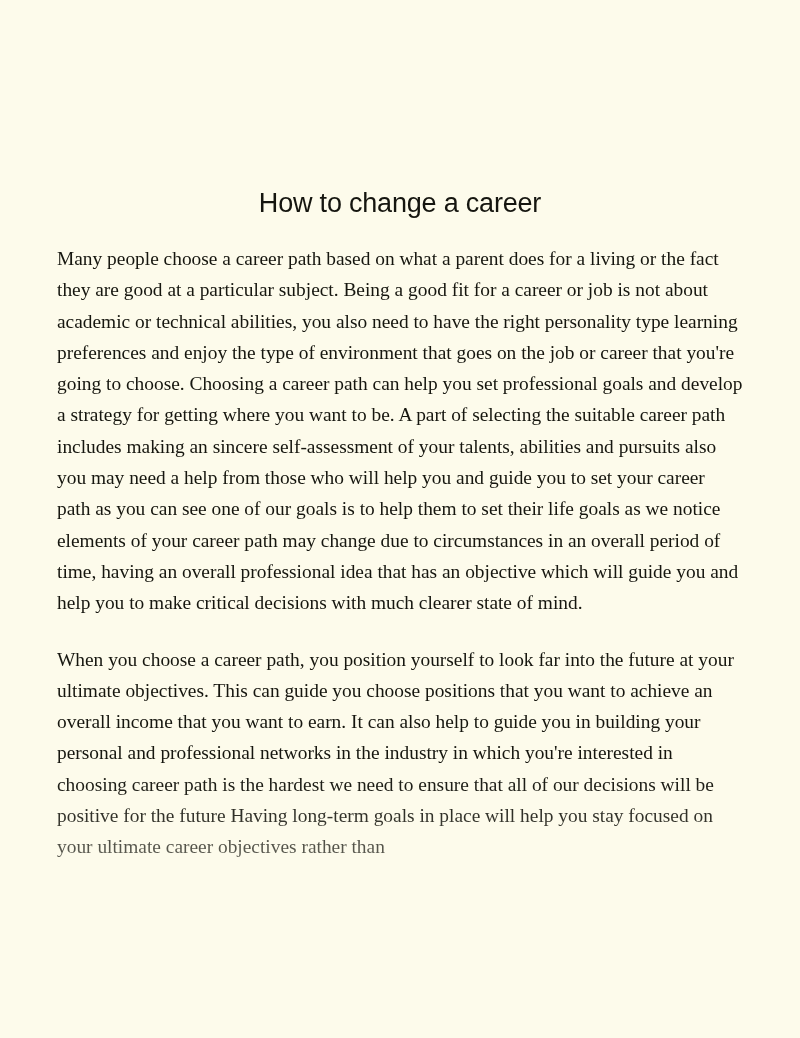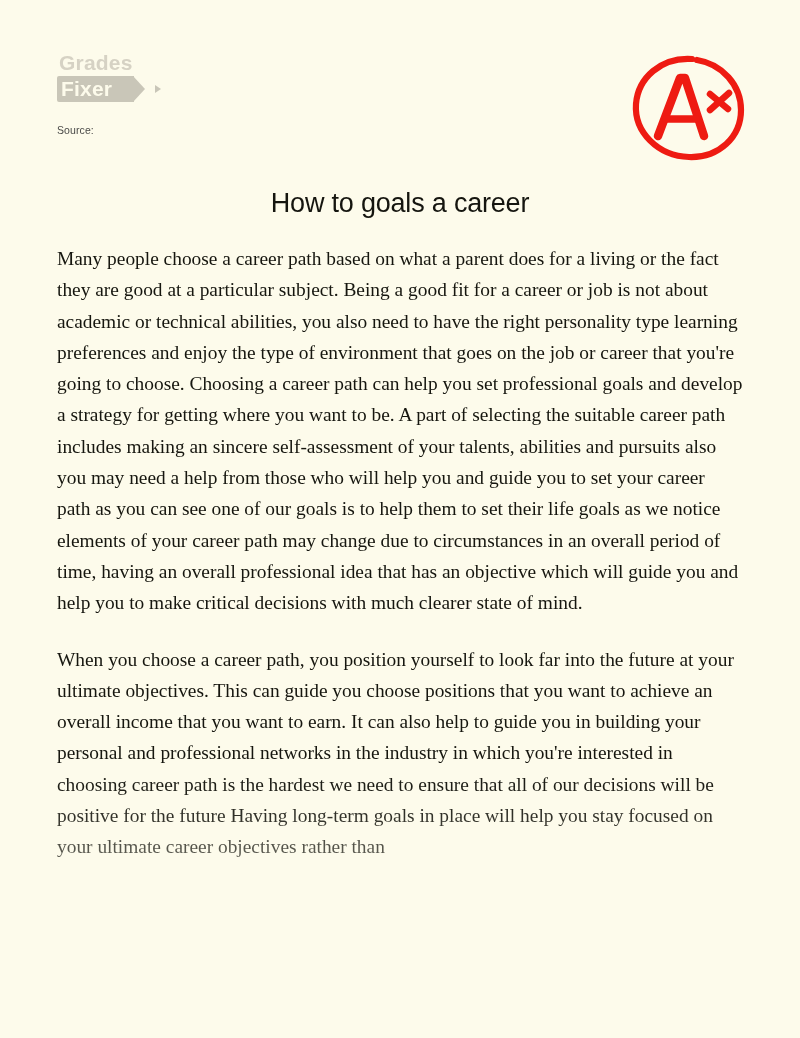--- a/index.html
+++ b/index.html
@@ -153,45 +153,22 @@
         rgba(253,251,235,0.98) 76%,
         rgba(253,251,235,1) 84%);
     pointer-events: none;
   }
 </style>
 </head>
 <body>
 
 <div class="page">
 
-  <div class="header">
 
-    <div class="logo">
-      <span class="logo-grades">Grades</span>
-      <div class="logo-banner-row">
-        <span class="logo-banner">Fixer</span>
-        <span class="logo-arrow"></span>
-      </div>
-    </div>
-
-    <div class="source-line">Source:</div>
-
-    <div class="grade-stamp">
-      <svg viewBox="0 0 120 112" xmlns="http://www.w3.org/2000/svg">
-        <path d="M64 7 C33 5 10 26 8 52 C6 80 30 104 61 105 C91 106 113 85 113 58 C113 33 94 12 69 8" fill="none" stroke="#ee1b12" stroke-width="6.2" stroke-linecap="round"></path>
-        <path d="M30 84 L52 26 L57 26 L76 84" fill="none" stroke="#ee1b12" stroke-width="8.5" stroke-linecap="round" stroke-linejoin="round"></path>
-        <path d="M38 67 L68 67" fill="none" stroke="#ee1b12" stroke-width="7.5" stroke-linecap="round"></path>
-        <path d="M82 42 L100 57" fill="none" stroke="#ee1b12" stroke-width="6.5" stroke-linecap="round"></path>
-        <path d="M101 41 L82 58" fill="none" stroke="#ee1b12" stroke-width="6.5" stroke-linecap="round"></path>
-      </svg>
-    </div>
-
-  </div>
-
-  <h1 class="essay-title">How to goals a career</h1>
+  <h1 class="essay-title">How to change a career</h1>
 
   <div class="essay-body">
     <p>Many people choose a career path based on what a parent does for a living or the fact they are good at a particular subject. Being a good fit for a career or job is not about academic or technical abilities, you also need to have the right personality type learning preferences and enjoy the type of environment that goes on the job or career that you're going to choose. Choosing a career path can help you set professional goals and develop a strategy for getting where you want to be. A part of selecting the suitable career path includes making an sincere self-assessment of your talents, abilities and pursuits also you may need a help from those who will help you and guide you to set your career path as you can see one of our goals is to help them to set their life goals as we notice elements of your career path may change due to circumstances in an overall period of time, having an overall professional idea that has an objective which will guide you and help you to make critical decisions with much clearer state of mind.</p>
     <p>When you choose a career path, you position yourself to look far into the future at your ultimate objectives. This can guide you choose positions that you want to achieve an overall income that you want to earn. It can also help to guide you in building your personal and professional networks in the industry in which you're interested in choosing career path is the hardest we need to ensure that all of our decisions will be positive for the future Having long-term goals in place will help you stay focused on your ultimate career objectives rather than</p>
   </div>
 
   <div class="fade-mask"></div>
 
 </div>
 

